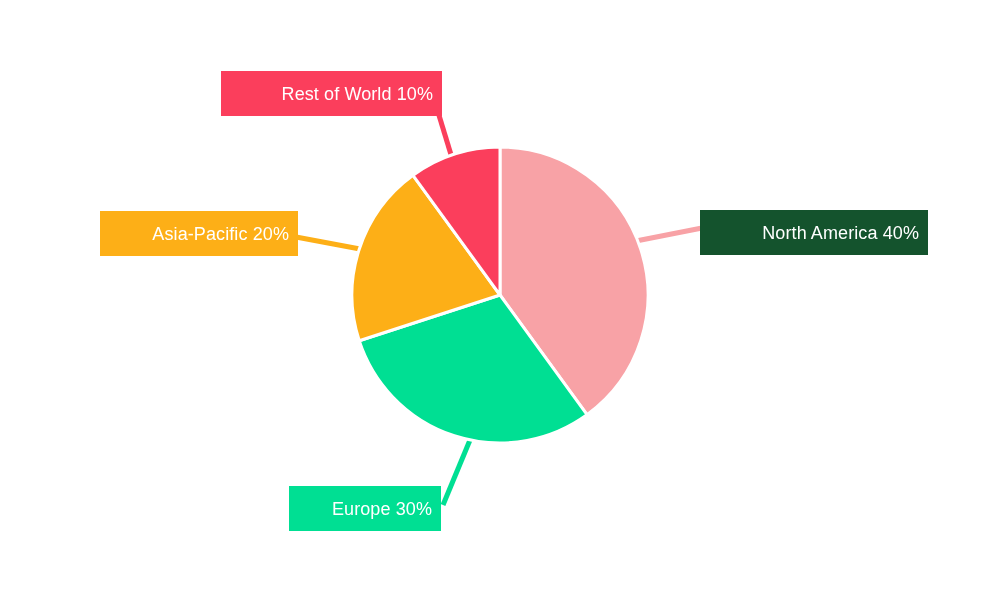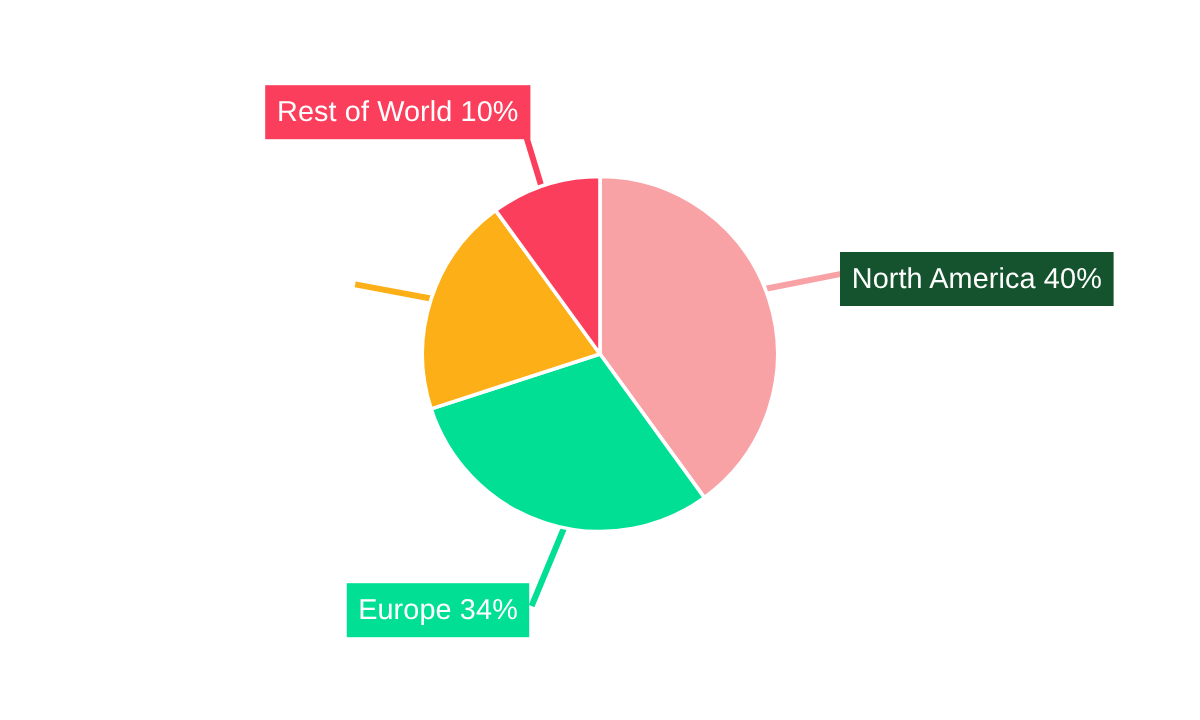--- a/index.html
+++ b/index.html
@@ -23,24 +23,24 @@
     left: 0;
     top: 0;
     width: 1000px;
     height: 600px;
   }
   .slice-label {
     position: absolute;
     box-sizing: border-box;
     display: flex;
     align-items: center;
-    justify-content: center;
+    justify-content: flex-end;
     color: #ffffff;
     font-family: "Liberation Sans", sans-serif;
-    font-size: 24px;
+    font-size: 18px;
     line-height: 1;
     letter-spacing: 0.1px;
     white-space: nowrap;
     padding: 0 9px;
     z-index: 5;
   }
   #label-north-america {
     left: 700px;
     top: 210px;
     width: 228px;
@@ -89,21 +89,24 @@
 
       <path id="slice-rest-of-world" d="M 500 295 L 413.01 175.27 A 148 148 0 0 1 500.00 147.00 Z" fill="#fb3e5c" stroke="#ffffff" stroke-width="3" stroke-linejoin="round"></path>
     </g>
   </svg>
 
   <div class="slice-label" id="label-north-america" style="background: #14532d; color: rgb(255, 255, 255);">
     <span>North America 40%</span>
   </div>
 
   <div class="slice-label" id="label-europe" style="background: rgb(0, 223, 147); color: rgb(255, 255, 255);">
-    <span>Europe 34%</span>
+    <span>Europe 30%</span>
   </div>
 
+  <div class="slice-label" id="label-asia-pacific" style="background: rgb(253, 175, 23); color: rgb(255, 255, 255);">
+    <span>Asia-Pacific 20%</span>
+  </div>
 
   <div class="slice-label" id="label-rest-of-world" style="background: rgb(251, 62, 92); color: rgb(255, 255, 255);">
     <span>Rest of World 10%</span>
   </div>
 
 </div>
 
 </body></html>

